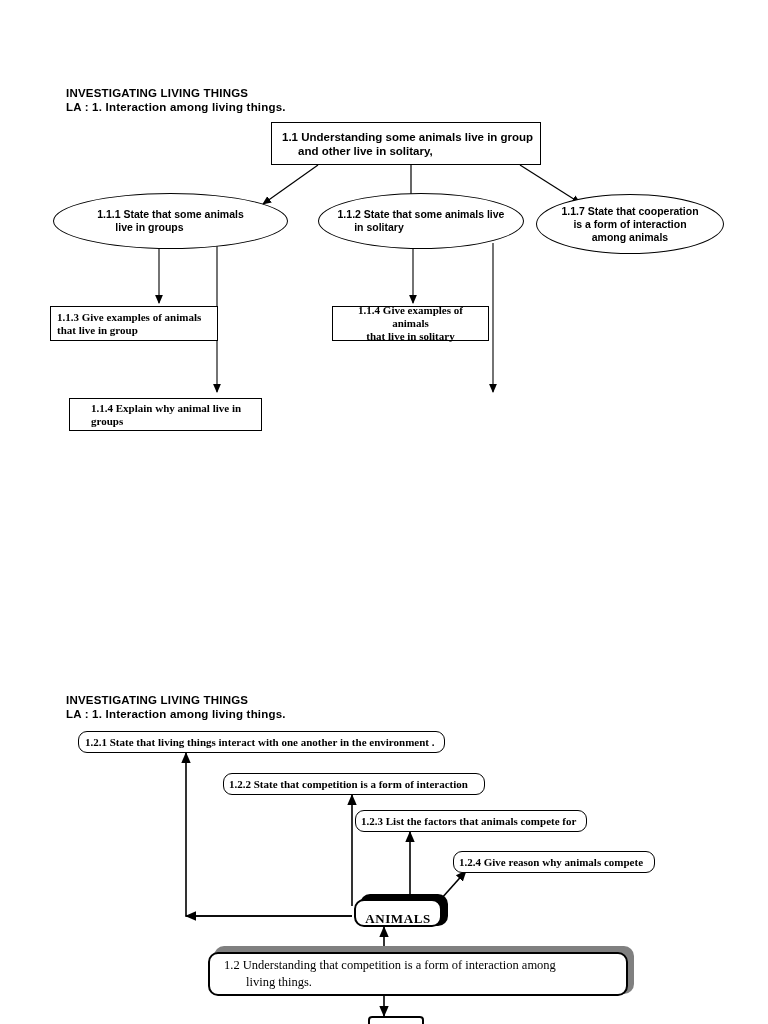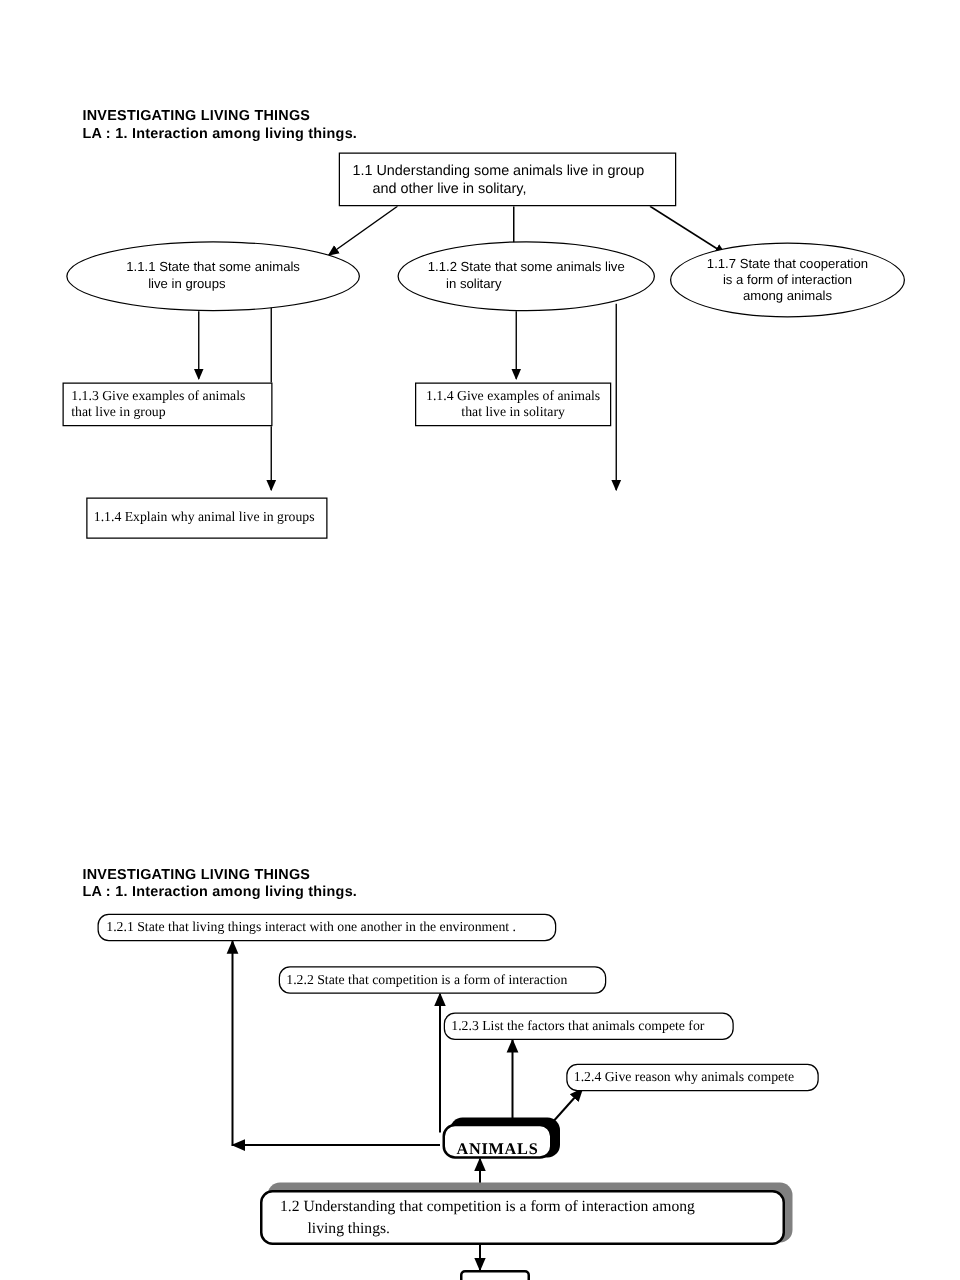--- a/index.html
+++ b/index.html
@@ -69,20 +69,21 @@
   .rounded {
     border: 1px solid #000000;
     border-radius: 9px;
     font-family: "Liberation Serif", serif;
     font-size: 11px;
     line-height: 14px;
   }
   .node .txt {
     display: block;
     padding: 0 6px;
+    font-weight: bold;
   }
   .align-left   { justify-content: flex-start; text-align: left; }
 
   
   .shadow-box {
     position: absolute;
     box-sizing: border-box;
     background: #ffffff;
     border: 2px solid #000000;
     border-radius: 10px;
@@ -201,21 +202,21 @@
   </div>
 
   <div class="node rect" style="left:332px; top:306px; width:157px; height:35px;">
     <span class="txt">
       <span>1.1.4 Give examples of  animals</span><br>
       <span>that live in solitary</span>
     </span>
   </div>
 
   <div class="node rect align-left" style="left:69px; top:398px; width:193px; height:33px;">
-    <span class="txt" style="padding-left:5px;">1.1.4 Explain why animal live in groups</span>
+    <span class="txt" style="padding-left:5px;margin-left:16px;">1.1.4 Explain why animal live in groups</span>
   </div>
 
 
   <div class="heading" style="left:66px; top:693px;">INVESTIGATING LIVING THINGS</div>
   <div class="heading" style="left:66px; top:707px;">LA : 1. Interaction among living  things.</div>
 
   <div class="node rounded align-left" style="left:78px; top:731px; width:367px; height:22px;">
     <span class="txt" style="padding-left:6px;">1.2.1    State that living things interact with one another  in the  environment .</span>
   </div>
 

